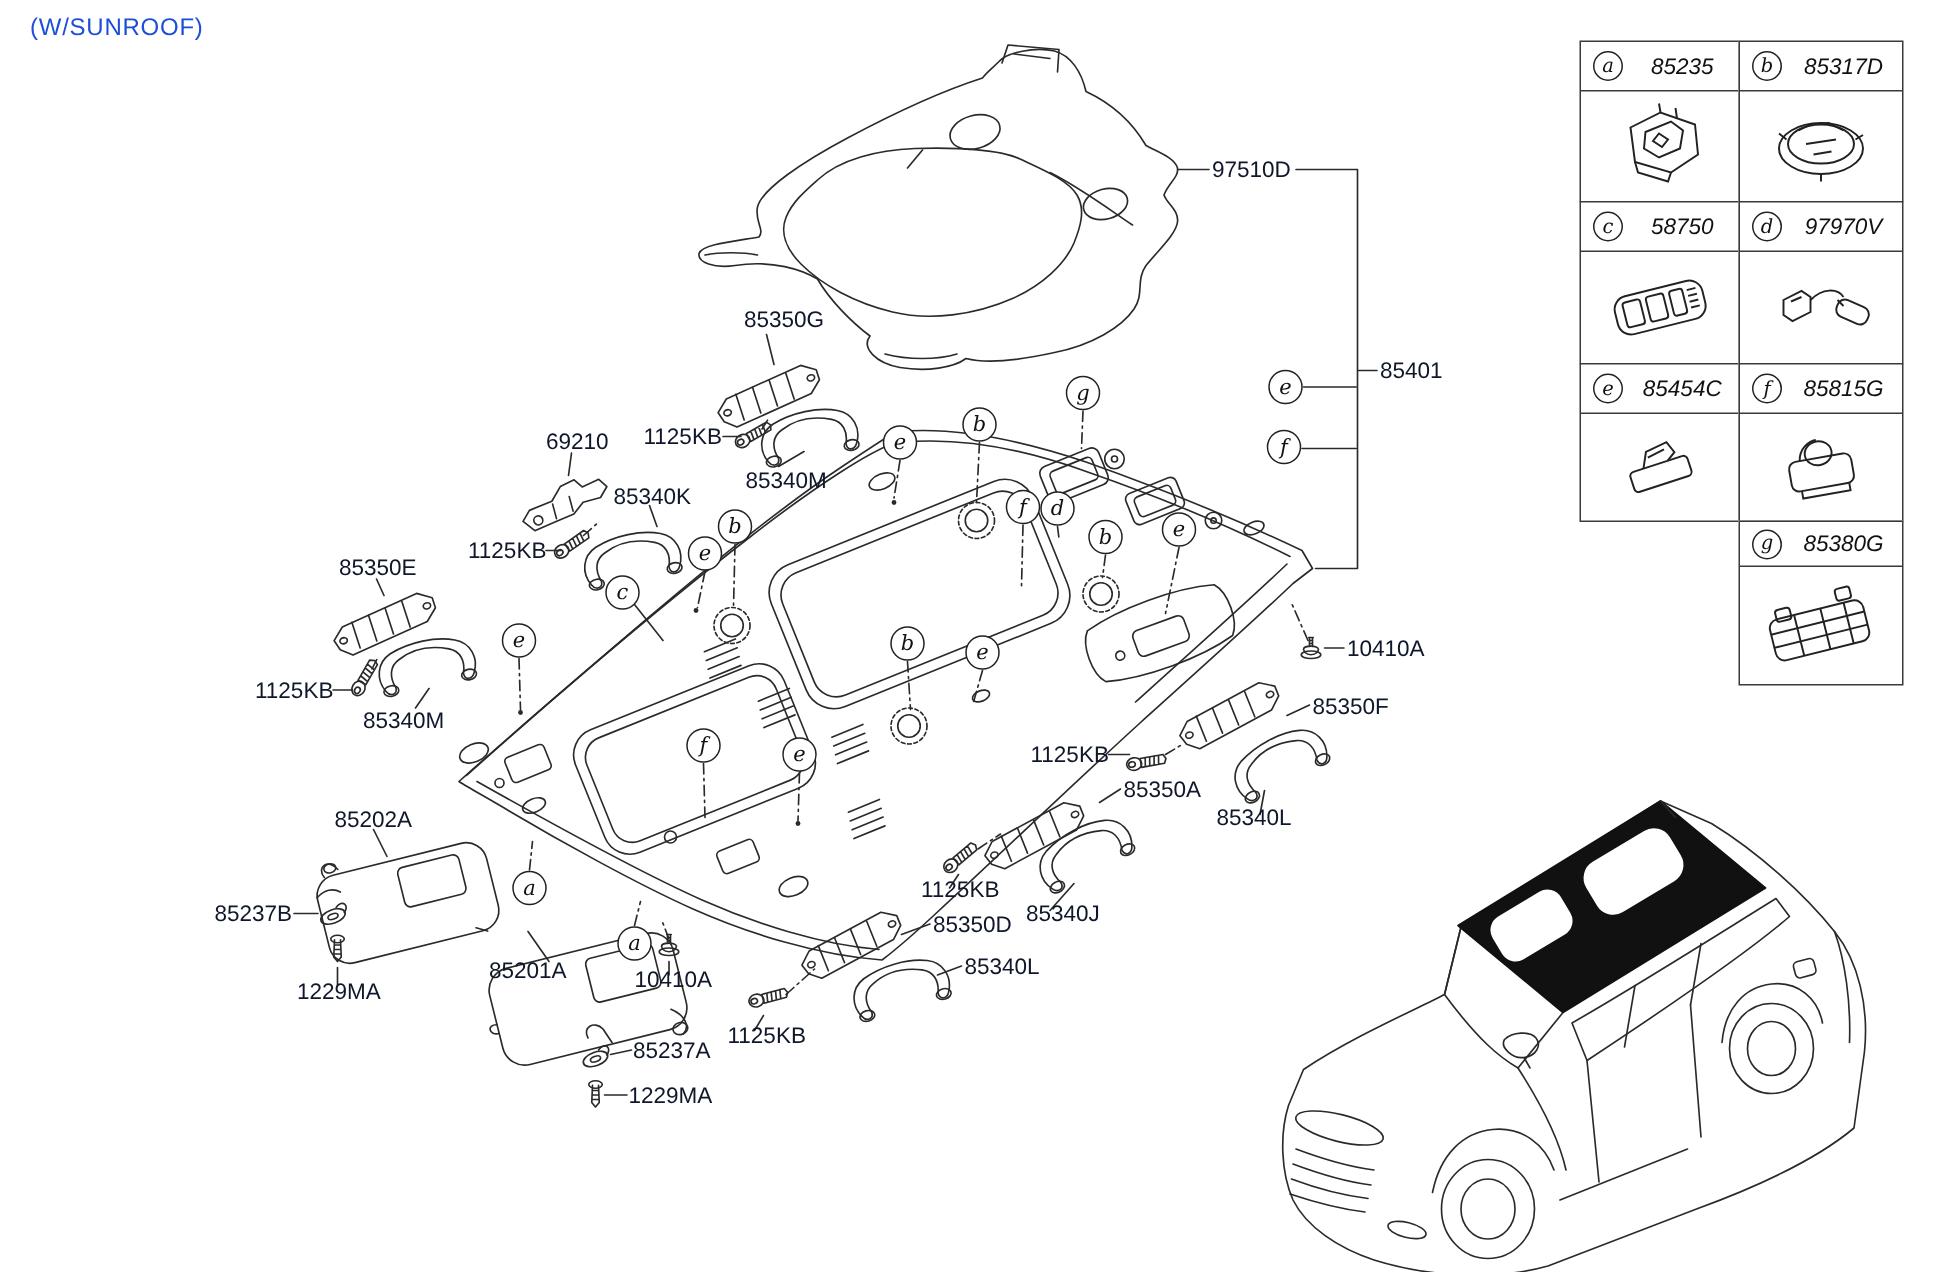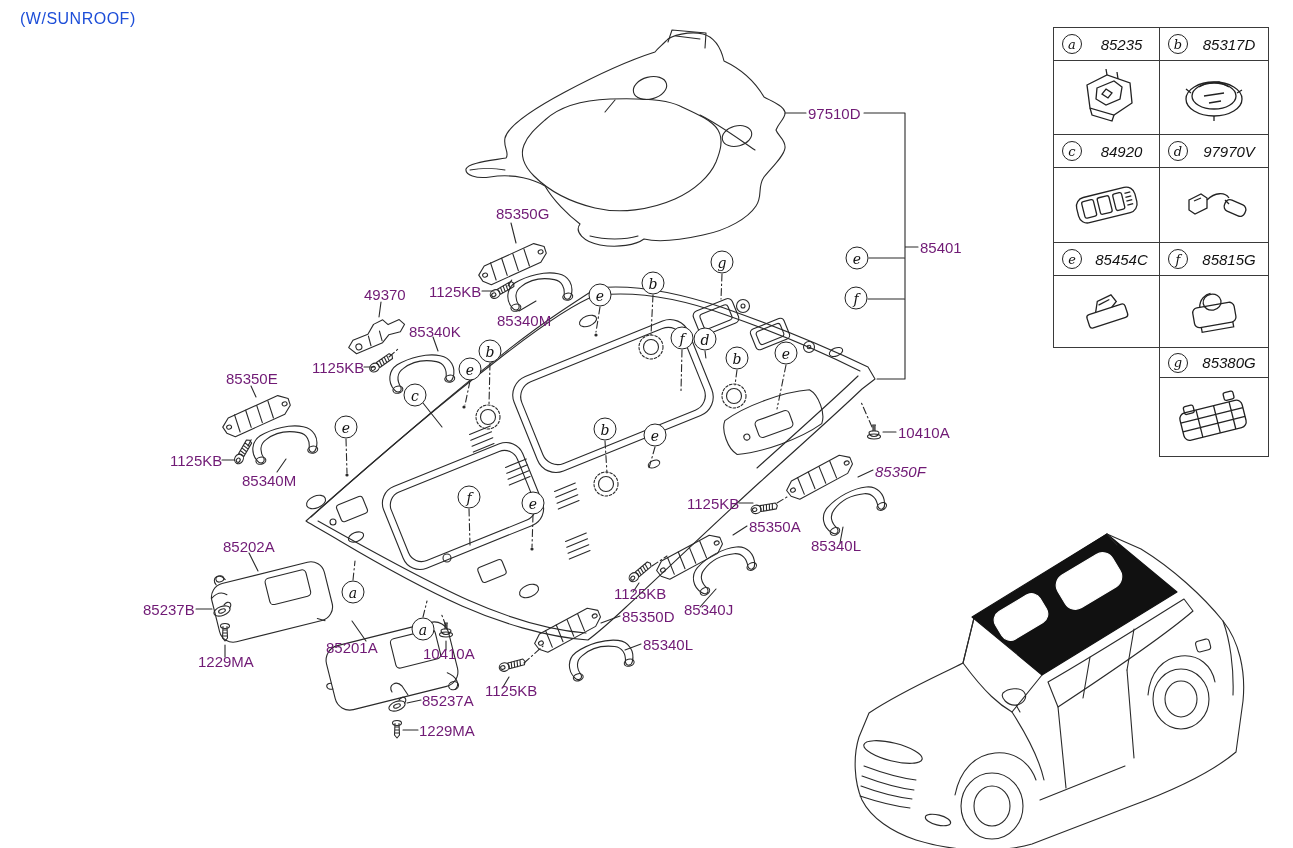--- a/index.html
+++ b/index.html
@@ -1,21 +1,21 @@
 <!DOCTYPE html>
 <html><head>
 <meta charset="utf-8">
 <style>
   html,body{margin:0;padding:0;}
   body{width:1293px;height:848px;position:relative;background:#fff;overflow:hidden;
        font-family:"Liberation Sans",sans-serif;color:#111;}
   #stage{position:absolute;inset:0;}
   #art{position:absolute;left:0;top:0;}
   .variant-note{position:absolute;left:20px;top:10px;font-size:16px;letter-spacing:.5px;color:#1d4ed8;}
-  .part-label{position:absolute;font-size:15px;line-height:15px;white-space:nowrap;color:#701a75;}
+  .part-label{position:absolute;font-size:15px;line-height:15px;white-space:nowrap;color:#0f172a;}
   .callout{position:absolute;width:23px;height:23px;box-sizing:border-box;border:1.4px solid #222;
            border-radius:50%;background:#fff;display:flex;align-items:center;justify-content:center;
            font-family:"DejaVu Serif",serif;font-style:italic;font-size:14px;color:#111;
            transform:translate(-50%,-50%);z-index:3;}
   .legend{position:absolute;left:0;top:0;z-index:2;}
   .lcell{position:absolute;box-sizing:border-box;border:1px solid #3a3a3a;background:#fff;
          display:flex;flex-direction:column;}
   .lhead{height:33px;box-sizing:border-box;border-bottom:1px solid #3a3a3a;display:flex;
          align-items:center;gap:8px;padding-left:8px;}
   .lletter{width:20px;height:20px;box-sizing:border-box;border:1.2px solid #222;border-radius:50%;
@@ -235,42 +235,42 @@
   </svg>
 
   <div class="variant-note">(W/SUNROOF)</div>
 
   <div id="labels">
       <div class="part-label" style="left: 808px; top: 106px;">97510D</div>
       <div class="part-label" style="left: 920px; top: 240px;">85401</div>
       <div class="part-label" style="left: 496px; top: 206px;">85350G</div>
       <div class="part-label" style="left: 429px; top: 284px;">1125KB</div>
       <div class="part-label" style="left: 497px; top: 313px;">85340M</div>
-      <div class="part-label" style="left: 364px; top: 287px;">49370</div>
+      <div class="part-label" style="left: 364px; top: 287px;">69210</div>
       <div class="part-label" style="left: 409px; top: 324px;">85340K</div>
       <div class="part-label" style="left: 312px; top: 360px;">1125KB</div>
       <div class="part-label" style="left: 226px; top: 371px;">85350E</div>
       <div class="part-label" style="left: 170px; top: 453px;">1125KB</div>
       <div class="part-label" style="left: 242px; top: 473px;">85340M</div>
       <div class="part-label" style="left: 223px; top: 539px; text-align: right;">85202A</div>
       <div class="part-label" style="left: 143px; top: 602px;">85237B</div>
       <div class="part-label" style="left: 198px; top: 654px;">1229MA</div>
       <div class="part-label" style="left: 326px; top: 640px;">85201A</div>
       <div class="part-label" style="left: 423px; top: 646px;">10410A</div>
       <div class="part-label" style="left: 422px; top: 693px;">85237A</div>
       <div class="part-label" style="left: 419px; top: 723px;">1229MA</div>
       <div class="part-label" style="left: 485px; top: 683px;">1125KB</div>
       <div class="part-label" style="left: 614px; top: 586px;">1125KB</div>
       <div class="part-label" style="left: 622px; top: 609px;">85350D</div>
       <div class="part-label" style="left: 643px; top: 637px;">85340L</div>
       <div class="part-label" style="left: 684px; top: 602px;">85340J</div>
       <div class="part-label" style="left: 687px; top: 496px;">1125KB</div>
       <div class="part-label" style="left: 749px; top: 519px;">85350A</div>
       <div class="part-label" style="left: 811px; top: 538px;">85340L</div>
-      <div class="part-label" style="left: 875px; top: 464px; font-style: italic;">85350F</div>
+      <div class="part-label" style="left: 875px; top: 464px;">85350F</div>
       <div class="part-label" style="left: 898px; top: 425px;">10410A</div>
     </div>
   <div id="callouts">
       <div class="callout" style="left: 600px; top: 295px;">e</div>
       <div class="callout" style="left: 653px; top: 283px;">b</div>
       <div class="callout" style="left: 722px; top: 262px;">g</div>
       <div class="callout" style="left: 682px; top: 338px;">f</div>
       <div class="callout" style="left: 705px; top: 339px;">d</div>
       <div class="callout" style="left: 737px; top: 358px;">b</div>
       <div class="callout" style="left: 786px; top: 353px;">e</div>
@@ -316,21 +316,21 @@
           <ellipse cx="45" cy="33" rx="22" ry="13"></ellipse>
           <path d="M30,24 L38,20 L50,19 L60,24 M35,33 L55,30 M40,40 L52,38"></path>
           <path d="M22,30 L17,26 M68,30 L73,27 M45,53 L45,58"></path>
         </svg>
       </div>
     </div>
 
     <div class="lcell" style="left:1053px;top:134px;width:107px;height:109px">
       <div class="lhead">
         <span class="lletter">c</span>
-        <span class="lpart">84920</span>
+        <span class="lpart">58750</span>
       </div>
       <div class="licon">
         <svg width="90" height="70" viewBox="0 0 90 70" stroke="#222" fill="none" stroke-width="1.3">
           <g transform="rotate(-14 45 36)">
             <rect x="15" y="22" width="60" height="26" rx="9"></rect>
             <rect x="21" y="26" width="12" height="17" rx="2"></rect>
             <rect x="37" y="26" width="12" height="17" rx="2"></rect>
             <rect x="53" y="26" width="9" height="17" rx="2"></rect>
             <path d="M65,28 h6 M65,32 h6 M65,36 h6 M65,40 h6"></path>
           </g>

